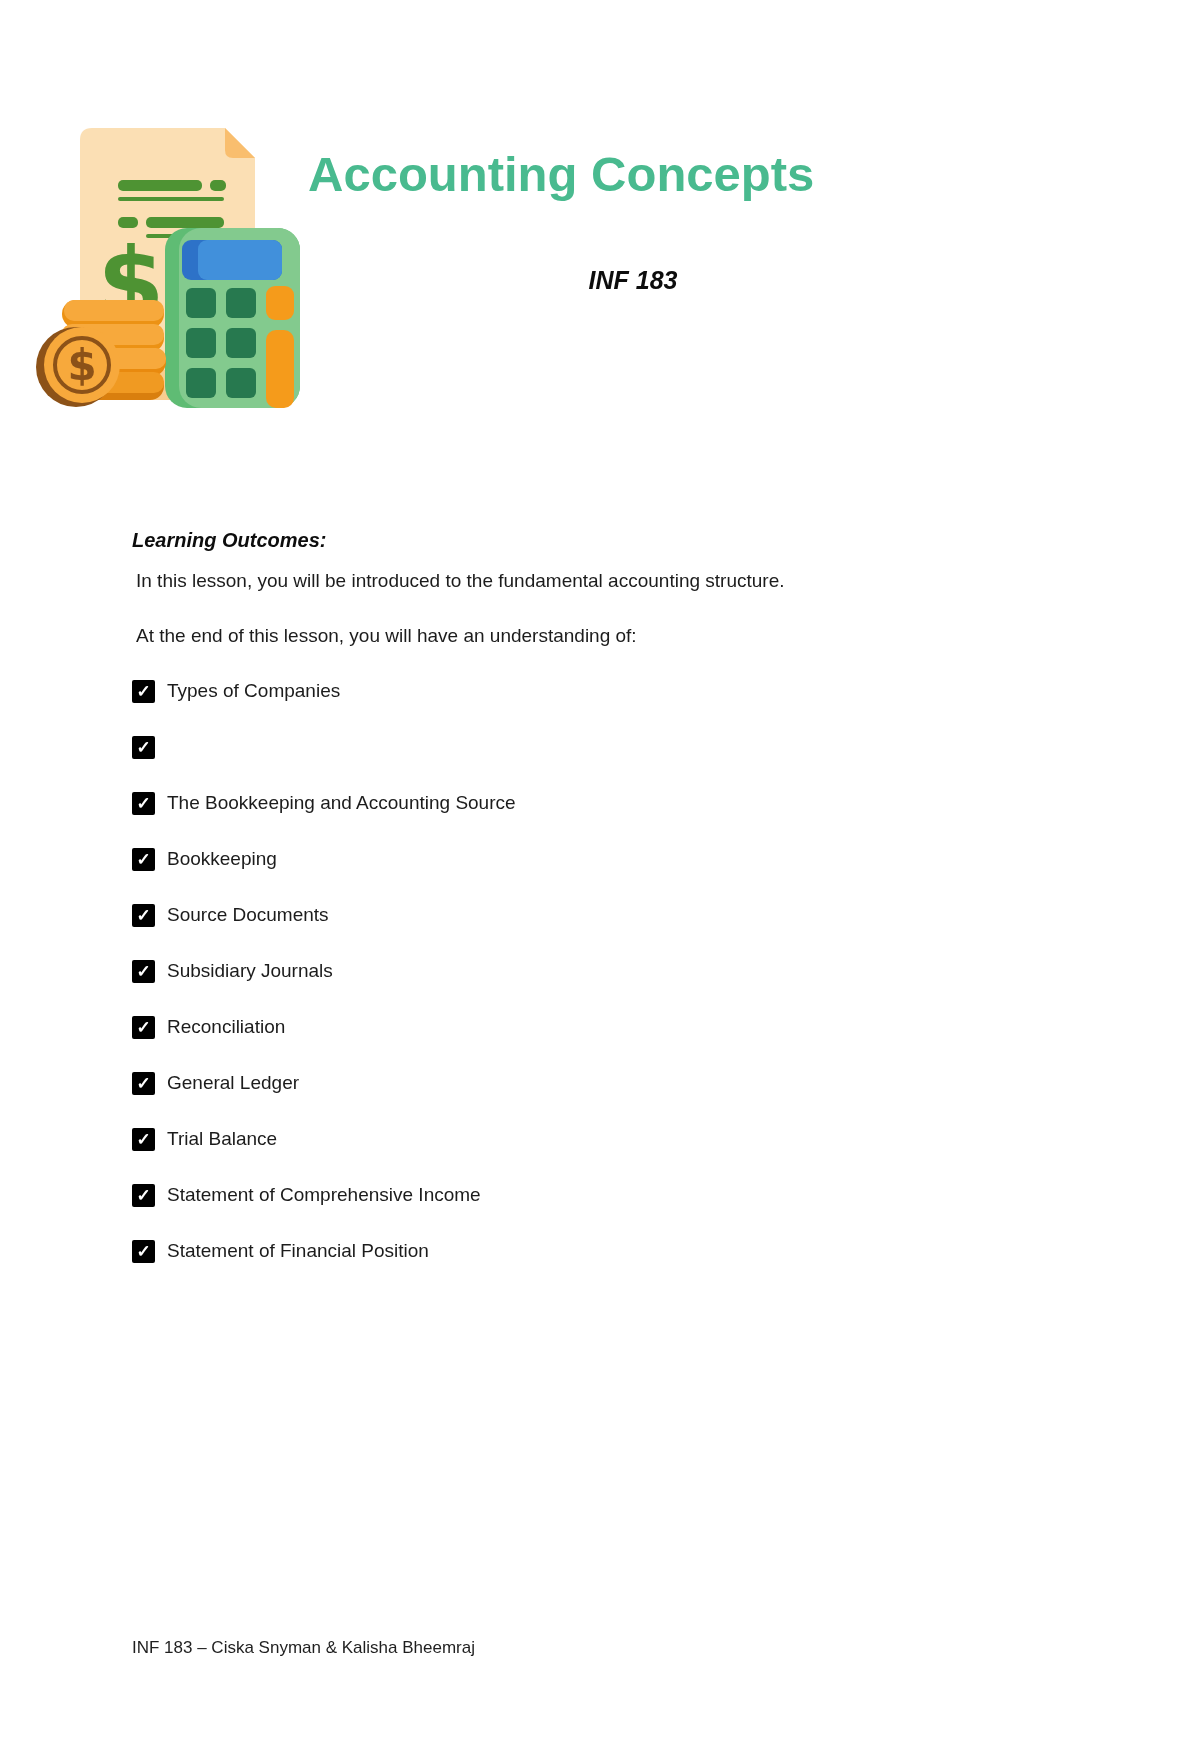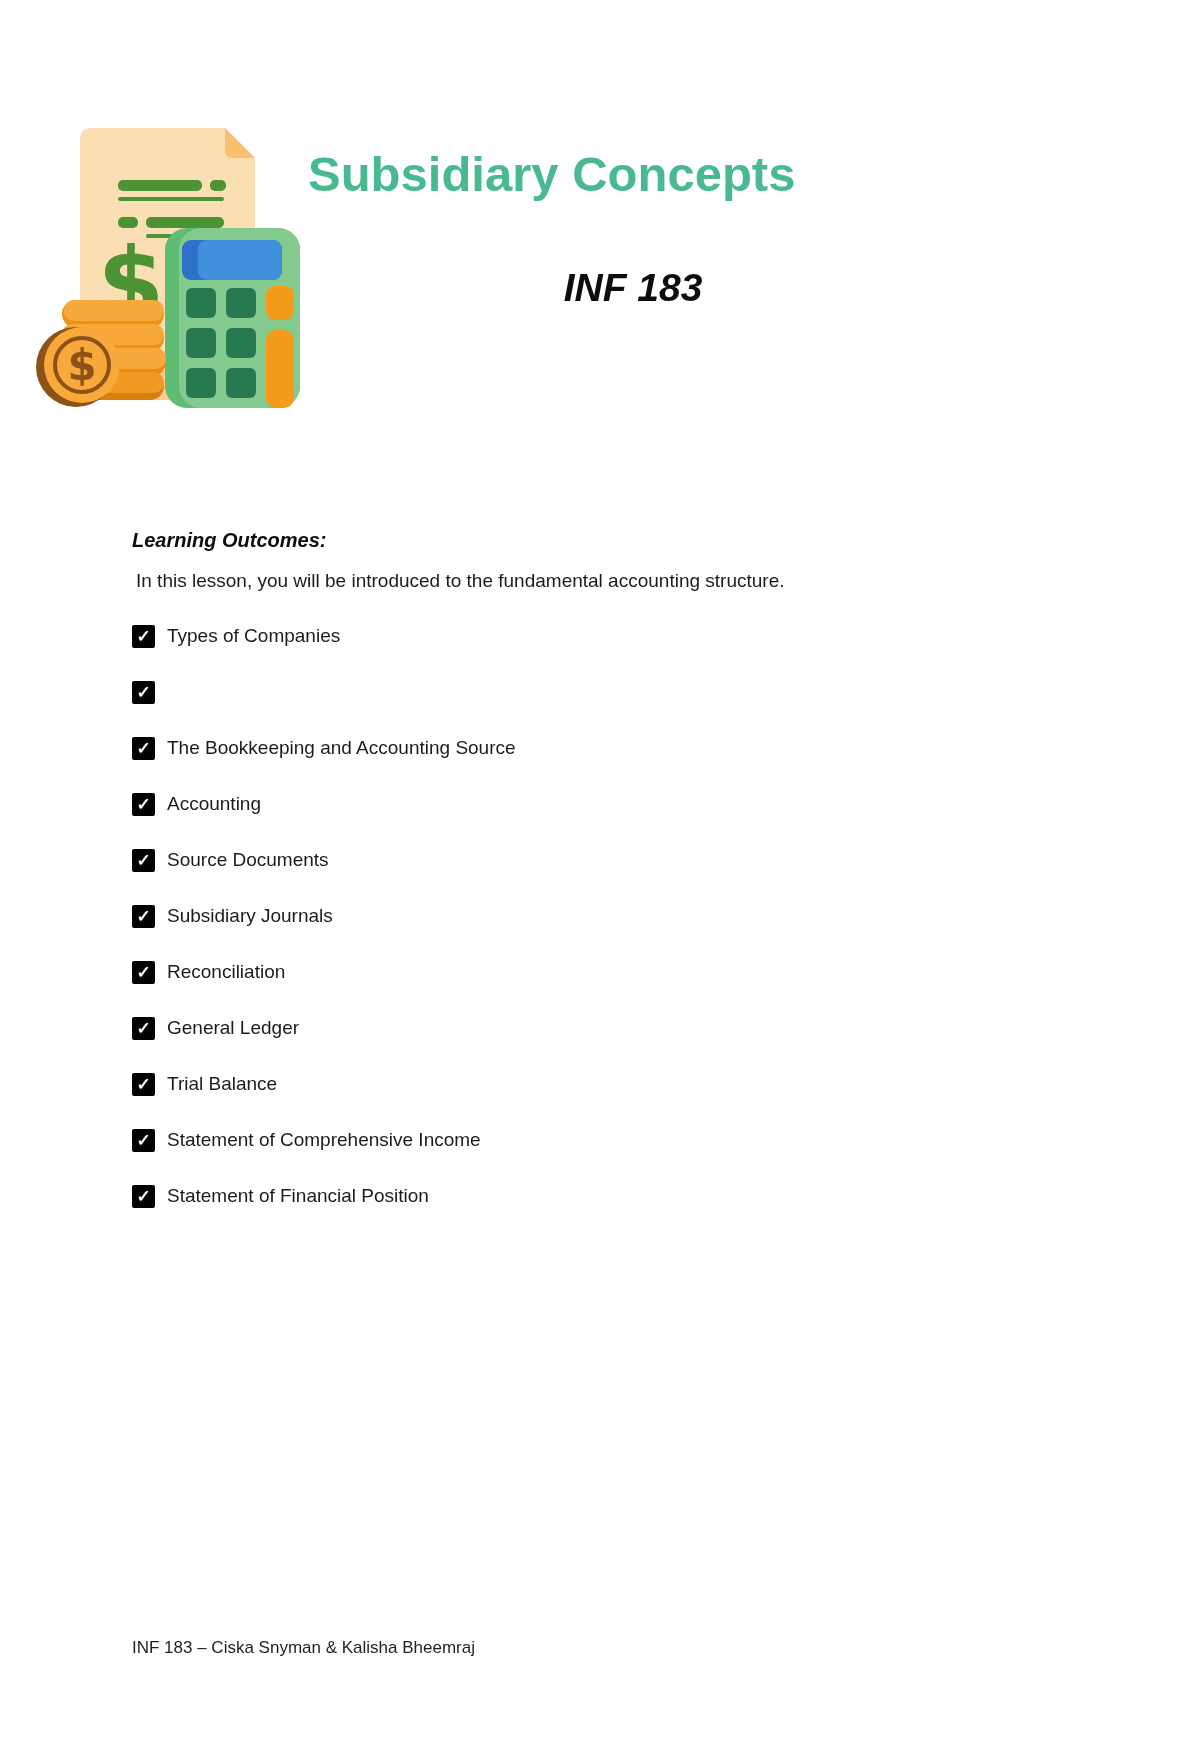--- a/index.html
+++ b/index.html
@@ -19,21 +19,21 @@
     width: 280px; height: 290px;
   }
   .doc-title {
     position: absolute; left: 308px; top: 148px; width: 720px;
     font-size: 49px; font-weight: 700; letter-spacing: 0px;
     color: #49BA8F; line-height: 1.1; white-space: nowrap;
   }
   .course-code {
     position: absolute; left: 308px; top: 266px; width: 650px;
     text-align: center;
-    font-size: 39px; font-weight: 700; font-style: italic;
+    font-size: 25px; font-weight: 700; font-style: italic;
     color: #0d0d0d;
   }
 
   
   .content {
     position: absolute; left: 132px; top: 528px; width: 950px;
   }
   .section-heading {
     font-size: 20px; font-weight: 700; font-style: italic;
     color: #0d0d0d; line-height: 24px; margin: 0 0 17px 0;
@@ -109,42 +109,43 @@
         <rect x="30" y="254" width="104" height="28" rx="14" fill="#D97F0E"></rect>
         <rect x="32" y="254" width="102" height="21" rx="10" fill="#F09A22"></rect>
         <circle cx="46" cy="249" r="40" fill="#8C5218"></circle>
         <circle cx="52" cy="247" r="38" fill="#F7A93C"></circle>
         <circle cx="52" cy="247" r="27" fill="#F7A93C" stroke="#8C5218" stroke-width="4"></circle>
         <text x="52" y="262" text-anchor="middle" font-family="DejaVu Sans, sans-serif" font-size="42" font-weight="bold" fill="#8C5218">$</text>
       </g>
     </svg>
   </div>
 
-  <div class="doc-title">Subsidiary Concepts</div>
+  <div class="doc-title">Accounting Concepts</div>
   <div class="course-code">INF 183</div>
 
   <div class="content">
     <div class="section-heading">Learning Outcomes:</div>
     <p class="para">In this lesson, you will be introduced to the fundamental accounting structure.</p>
+    <p class="para">At the end of this lesson, you will have an understanding of:</p>
 
     <ul class="checklist">
       <li>
         <span class="checkbox">✓</span>
         <span class="item-label">Types of Companies</span>
       </li>
       <li>
         <span class="checkbox">✓</span>
       </li>
       <li>
         <span class="checkbox">✓</span>
         <span class="item-label">The Bookkeeping and Accounting Source</span>
       </li>
       <li>
         <span class="checkbox">✓</span>
-        <span class="item-label">Accounting</span>
+        <span class="item-label">Bookkeeping</span>
       </li>
       <li>
         <span class="checkbox">✓</span>
         <span class="item-label">Source Documents</span>
       </li>
       <li>
         <span class="checkbox">✓</span>
         <span class="item-label">Subsidiary Journals</span>
       </li>
       <li>

